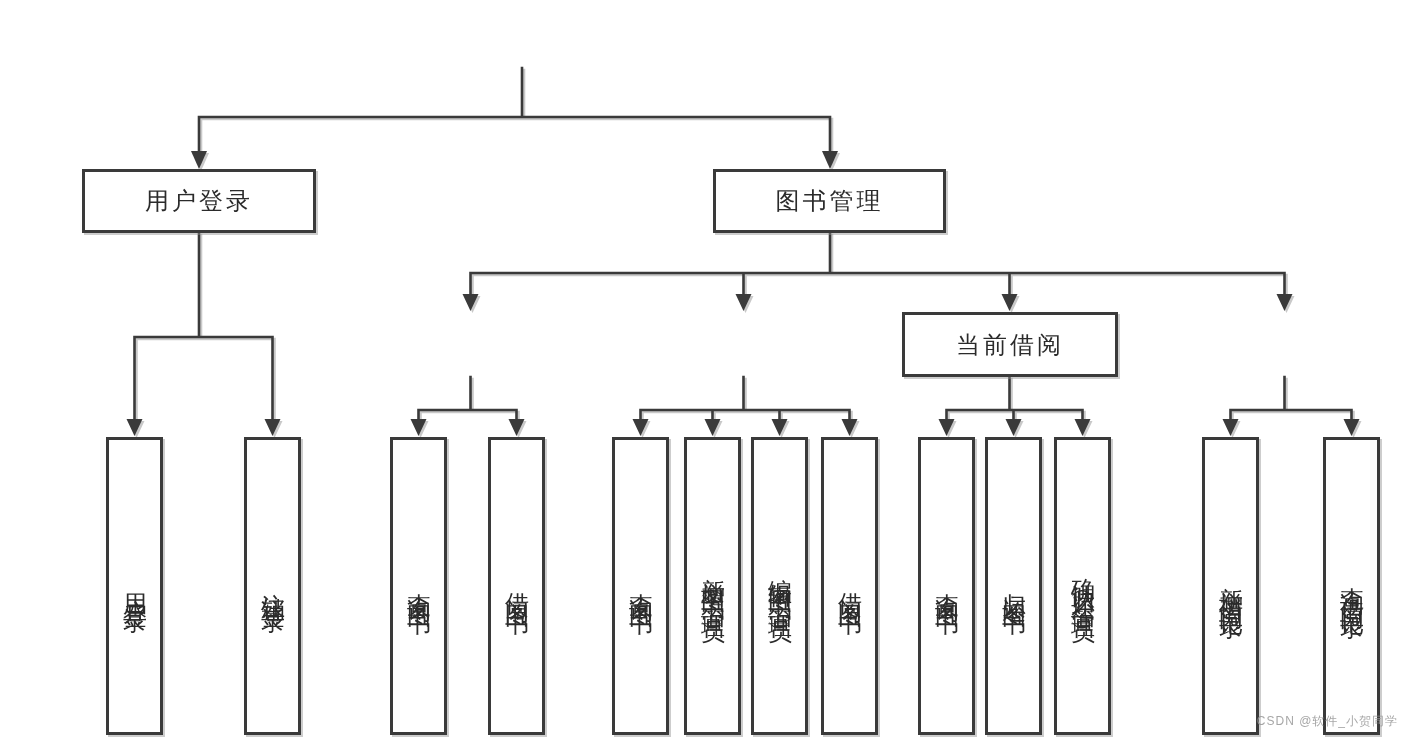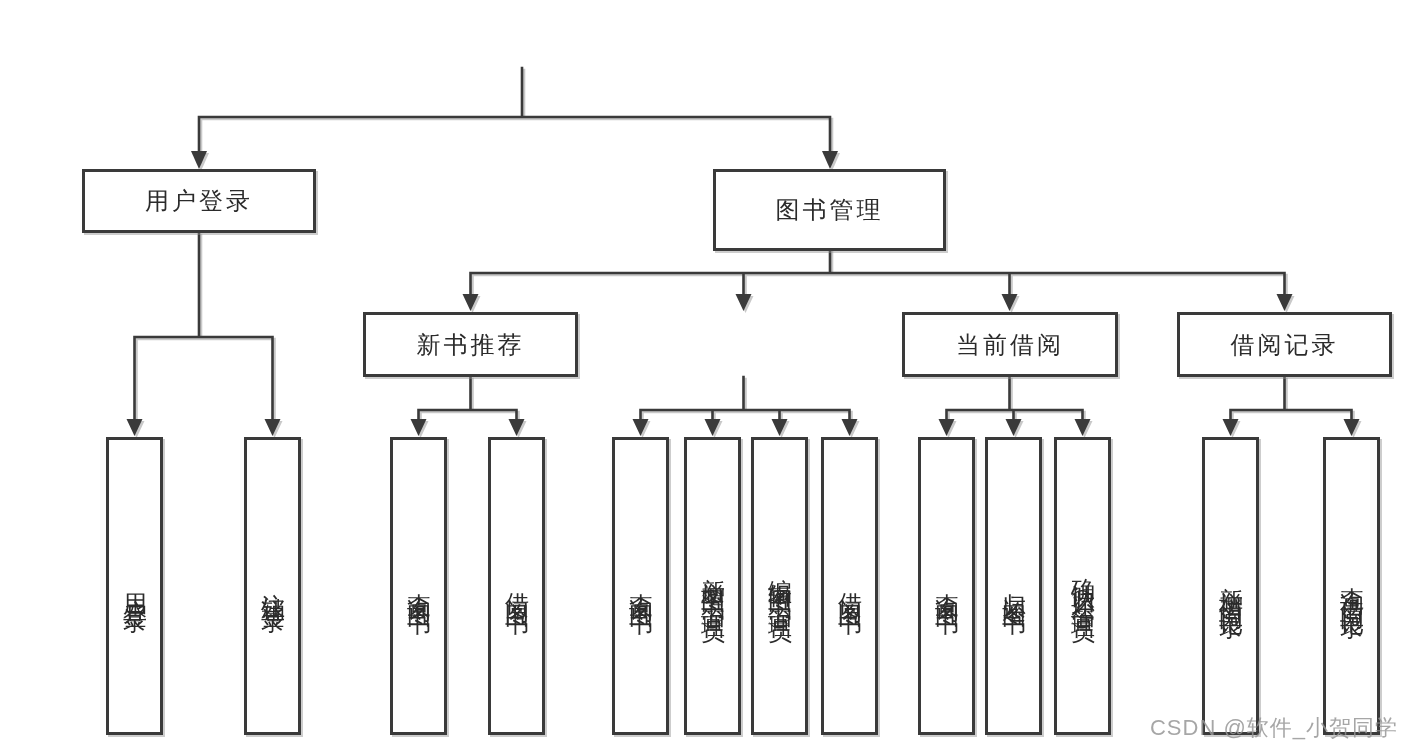--- a/index.html
+++ b/index.html
@@ -45,21 +45,21 @@
     text-align: center;
     line-height: 49px;
     font-size: 24px;
     letter-spacing: 6px;
     z-index: 1;
   }
   .watermark {
     position: absolute;
     top: 713px;
     right: 7px;
-    font-size: 22px;
+    font-size: 12px;
     letter-spacing: 1px;
     color: rgba(150,150,150,0.85);
     white-space: nowrap;
     z-index: 2;
   }
 </style>
 </head>
 <body>
 
 <div class="canvas">
@@ -111,25 +111,23 @@
           <polygon points="1343.5,419 1359.5,419 1351.5,436"></polygon>
         </g>
       </g>
     </defs>
     <use href="#net" transform="translate(2,2)" stroke="#c9c9c9" fill="#c9c9c9"></use>
     <use href="#net" stroke="#3a3a3a" fill="#3a3a3a"></use>
   </svg>
 
 
   <div class="hnode" style="left:82px; top:169px; width:234px; height:64px;">用户登录</div>
-  <div class="hnode" style="left:713px; top:169px; width:233px; height:82px;">图书管理</div>
+  <div class="hnode" style="left:713px; top:169px; width:233px; height:64px;">图书管理</div>
 
-  <div class="hnode" style="left:363px; top:312px; width:215px; height:65px;">新书推荐</div>
   <div class="hnode" style="left:902px; top:312px; width:216px; height:65px;">当前借阅</div>
-  <div class="hnode" style="left:1177px; top:312px; width:215px; height:65px;">借阅记录</div>
 
   <div class="vnode" style="left:106px;">用户登录</div>
   <div class="vnode" style="left:244px;">注销登录</div>
 
   <div class="vnode" style="left:390px;">查询图书</div>
   <div class="vnode" style="left:488px;">借阅图书</div>
 
   <div class="vnode" style="left:612px;">查询图书</div>
   <div class="vnode" style="left:684px;">新增图书（管理员）</div>
   <div class="vnode" style="left:751px;">编辑图书（管理员）</div>

